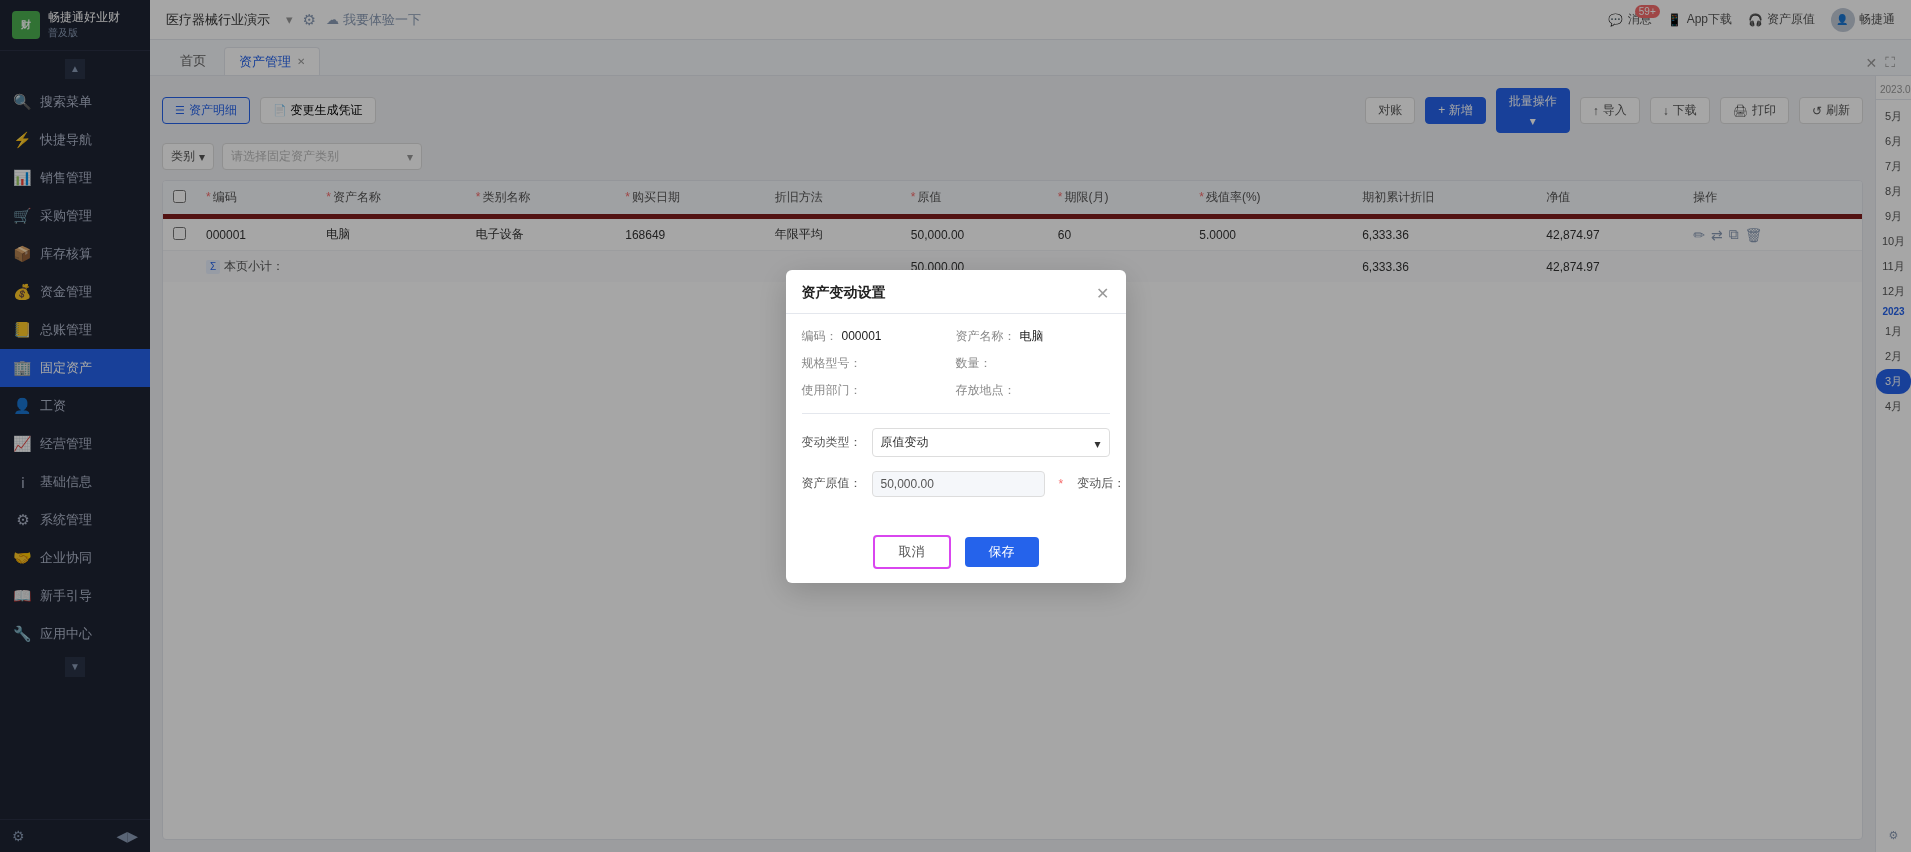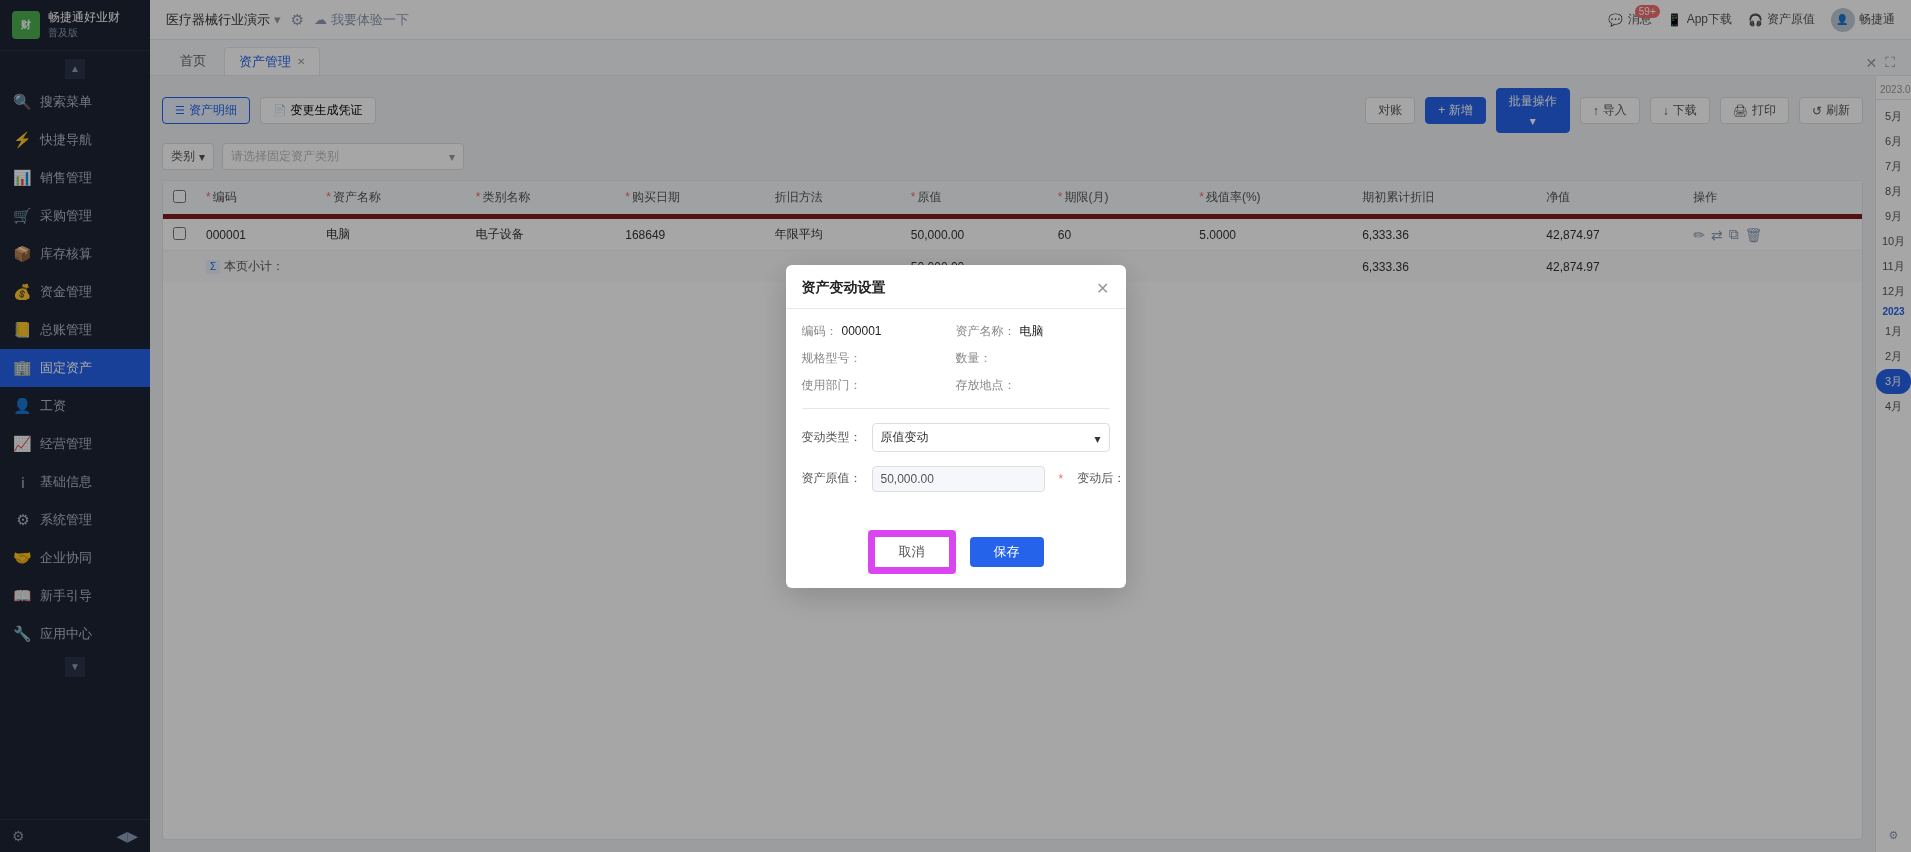--- a/index.html
+++ b/index.html
@@ -21,21 +21,21 @@
     .sidebar-scroll-area { display: flex; align-items: center; justify-content: center; padding: 4px; }
     .sidebar-bottom { border-top: 1px solid #2a3044; padding: 8px 12px; display: flex; align-items: center; justify-content: space-between; }
     .sidebar-bottom-icon { color: #8a9bb5; cursor: pointer; font-size: 14px; }
 
     
     .main { flex: 1; display: flex; flex-direction: column; overflow: hidden; }
 
     
     .topbar { height: 40px; background: #fff; border-bottom: 1px solid #e4e7ed; display: flex; align-items: center; padding: 0 16px; gap: 12px; justify-content: space-between; }
     .topbar-left { display: flex; align-items: center; gap: 10px; }
-    .topbar-company { font-size: 13px; color: #333; display: flex; align-items: center; gap: 4px; }
+    .topbar-company { font-size: 13px; color: #333; display: flex; align-items: center; gap: 16px; }
     .topbar-settings { color: #8a9bb5; cursor: pointer; font-size: 15px; }
     .topbar-feedback { display: flex; align-items: center; gap: 4px; color: #8a9bb5; font-size: 13px; cursor: pointer; }
     .topbar-right { display: flex; align-items: center; gap: 16px; }
     .topbar-right-item { display: flex; align-items: center; gap: 4px; color: #555; font-size: 12px; cursor: pointer; position: relative; }
     .badge { background: #f56c6c; color: white; font-size: 10px; border-radius: 8px; padding: 1px 4px; position: absolute; top: -6px; right: -8px; }
     .avatar { width: 24px; height: 24px; background: #c0c9d6; border-radius: 50%; display: flex; align-items: center; justify-content: center; color: #555; font-size: 10px; }
 
     
     .tabs { height: 36px; background: #f5f7fa; border-bottom: 1px solid #e4e7ed; display: flex; align-items: flex-end; padding: 0 16px; gap: 4px; }
     .tab { height: 28px; padding: 0 14px; display: flex; align-items: center; gap: 6px; cursor: pointer; border-radius: 4px 4px 0 0; font-size: 13px; color: #666; background: #f5f7fa; }
@@ -51,21 +51,21 @@
     .toolbar-view-btn { padding: 4px 12px; border: 1px solid #ddd; background: #fff; border-radius: 4px; cursor: pointer; font-size: 12px; display: flex; align-items: center; gap: 4px; }
     .toolbar-view-btn.active { background: #e8f0fe; border-color: #2563eb; color: #2563eb; }
     .toolbar-spacer { flex: 1; }
     .toolbar-action-btn { padding: 4px 12px; border: 1px solid #ddd; background: #fff; border-radius: 4px; cursor: pointer; font-size: 12px; display: flex; align-items: center; gap: 4px; color: #555; }
     .toolbar-action-btn.primary { background: #2563eb; color: #fff; border-color: #2563eb; }
     .toolbar-action-btn.batch { background: #2563eb; color: #fff; border-color: #2563eb; flex-direction: column; }
 
     
     .filter-bar { display: flex; align-items: center; gap: 8px; }
     .filter-select { padding: 4px 8px; border: 1px solid #ddd; border-radius: 4px; font-size: 12px; background: #fff; color: #555; cursor: pointer; display: flex; align-items: center; gap: 4px; }
-    .filter-select-input { padding: 4px 28px 4px 8px; border: 1px solid #ddd; border-radius: 4px; font-size: 12px; background: #fff; color: #999; width: 242px; position: relative; }
+    .filter-select-input { padding: 4px 28px 4px 8px; border: 1px solid #ddd; border-radius: 4px; font-size: 12px; background: #fff; color: #999; width: 200px; position: relative; }
 
     
     .table-wrap { background: #fff; border-radius: 4px; border: 1px solid #e4e7ed; overflow: hidden; flex: 1; }
     table { width: 100%; border-collapse: collapse; font-size: 12px; }
     thead tr { background: #f5f7fa; }
     th { padding: 8px 10px; text-align: left; border-bottom: 5px solid #7f1d1d; color: #555; font-weight: 500; white-space: nowrap; }
     th .required { color: #f56c6c; margin-right: 2px; }
     td { padding: 7px 10px; border-bottom: 1px solid #f0f2f5; color: #333; white-space: nowrap; }
     tr:last-child td { border-bottom: none; }
     .subtotal-row td { background: #fafbfc; font-weight: 500; }
@@ -96,21 +96,21 @@
     .modal-info-item { font-size: 12px; color: #555; display: flex; align-items: center; gap: 4px; }
     .modal-info-label { color: #888; }
     .modal-info-value { color: #222; }
     .modal-divider { border: none; border-top: 1px solid #e4e7ed; margin: 8px 0 14px; }
     .modal-field-row { display: flex; align-items: center; gap: 10px; margin-bottom: 14px; }
     .modal-field-label { font-size: 12px; color: #555; white-space: nowrap; min-width: 60px; }
     .modal-select { flex: 1; padding: 5px 8px; border: 1px solid #ddd; border-radius: 4px; font-size: 12px; color: #333; display: flex; align-items: flex-end; justify-content: space-between; cursor: pointer; }
     .modal-input { flex: 1; padding: 5px 8px; border: 1px solid #ddd; border-radius: 4px; font-size: 12px; color: #bbb; background: #fff; }
     .modal-input.readonly { background: #f5f7fa; color: #555; }
     .modal-footer { padding: 10px 16px 14px; display: flex; align-items: center; justify-content: center; gap: 14px; }
-    .btn-cancel { padding: 6px 24px; border: 7px solid #d946ef; border-radius: 4px; background: #fff; color: #555; cursor: pointer; font-size: 13px; }
+    .btn-cancel { padding: 6px 24px; border: 2px solid #d946ef; border-radius: 4px; background: #fff; color: #555; cursor: pointer; font-size: 13px; }
     .btn-save { padding: 6px 24px; border: none; border-radius: 4px; background: #2563eb; color: #fff; cursor: pointer; font-size: 13px; }
   </style>
 </head>
 <body>
 
 <div class="sidebar">
   <div class="sidebar-logo">
     <div class="sidebar-logo-icon">财</div>
     <div>
       <div class="sidebar-logo-text">畅捷通好业财</div>

